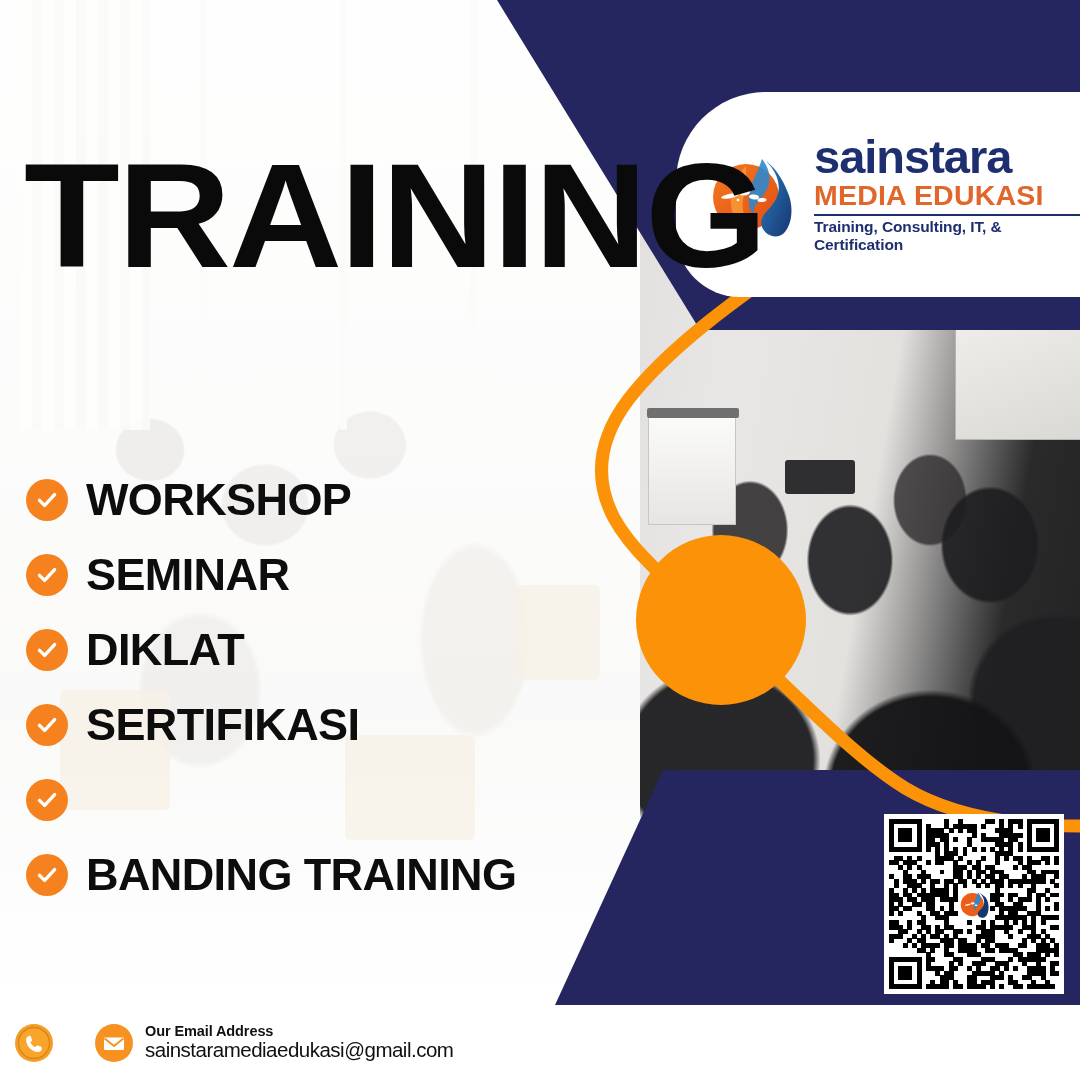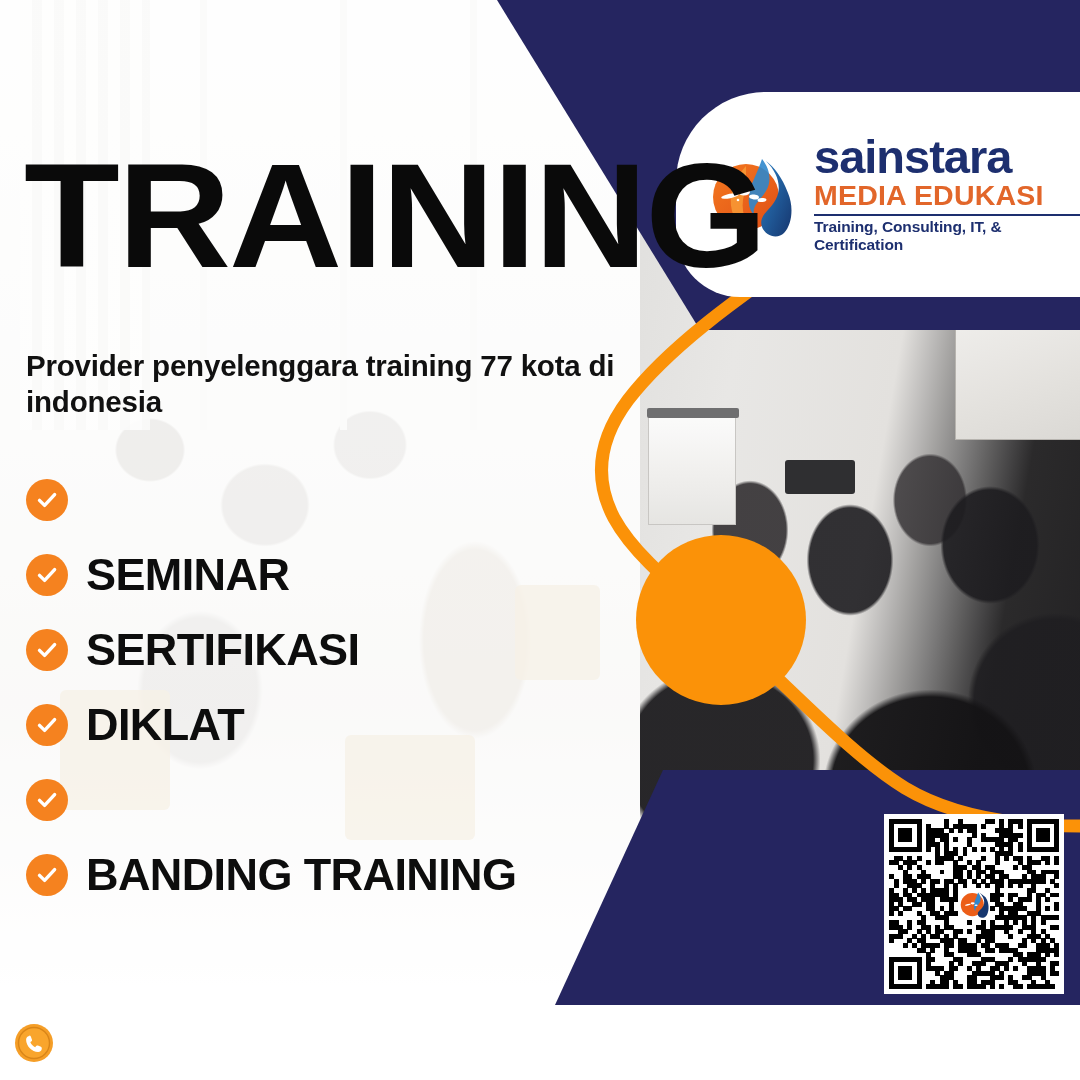--- a/index.html
+++ b/index.html
@@ -220,53 +220,53 @@
     </div>
     <div class="logo-text">
       <div class="logo-word">sainstara</div>
       <div class="logo-sub">MEDIA EDUKASI</div>
       <div class="logo-rule"></div>
       <div class="logo-tag">Training, Consulting, IT, &amp; Certification</div>
     </div>
   </div>
 
   <div class="headline">TRAINING</div>
-  <div class="subhead">Provider penyelenggara training 77 kota di indonesia</div>
 
   <div class="checklist">
     <div class="check-row">
       <span class="check-badge">
         <svg width="24" height="24" viewBox="0 0 24 24">
             <path d="M4.5 12.4 L9.6 17.4 L19.6 6.6" fill="none" stroke="#fff" stroke-width="3.4" stroke-linecap="round" stroke-linejoin="round"></path>
           </svg>
       </span>
+      <span class="check-label">WORKSHOP</span>
     </div>
     <div class="check-row">
       <span class="check-badge">
         <svg width="24" height="24" viewBox="0 0 24 24">
             <path d="M4.5 12.4 L9.6 17.4 L19.6 6.6" fill="none" stroke="#fff" stroke-width="3.4" stroke-linecap="round" stroke-linejoin="round"></path>
           </svg>
       </span>
       <span class="check-label">SEMINAR</span>
     </div>
     <div class="check-row">
       <span class="check-badge">
         <svg width="24" height="24" viewBox="0 0 24 24">
             <path d="M4.5 12.4 L9.6 17.4 L19.6 6.6" fill="none" stroke="#fff" stroke-width="3.4" stroke-linecap="round" stroke-linejoin="round"></path>
           </svg>
       </span>
-      <span class="check-label">SERTIFIKASI</span>
+      <span class="check-label">DIKLAT</span>
     </div>
     <div class="check-row">
       <span class="check-badge">
         <svg width="24" height="24" viewBox="0 0 24 24">
             <path d="M4.5 12.4 L9.6 17.4 L19.6 6.6" fill="none" stroke="#fff" stroke-width="3.4" stroke-linecap="round" stroke-linejoin="round"></path>
           </svg>
       </span>
-      <span class="check-label">DIKLAT</span>
+      <span class="check-label">SERTIFIKASI</span>
     </div>
     <div class="check-row">
       <span class="check-badge">
         <svg width="24" height="24" viewBox="0 0 24 24">
             <path d="M4.5 12.4 L9.6 17.4 L19.6 6.6" fill="none" stroke="#fff" stroke-width="3.4" stroke-linecap="round" stroke-linejoin="round"></path>
           </svg>
       </span>
     </div>
     <div class="check-row">
       <span class="check-badge">
@@ -971,15 +971,28 @@
       <span class="ficon">
         <svg viewBox="0 0 40 40" width="40" height="40">
           <circle cx="20" cy="20" r="19" fill="#f59e27"></circle>
           <circle cx="20" cy="20" r="15.5" fill="#f9a52c" stroke="#d98518" stroke-width="1.4"></circle>
           <path d="M15 12.5c1.1 0 1.6.4 2 1.5l.9 2.4c.3.9.1 1.5-.6 2l-1 .7c.9 2.3 2.6 4.1 4.9 5.1l.7-1c.5-.7 1.1-.9 2-.6l2.4.9c1.1.4 1.5.9 1.5 2 0 2.1-1.6 3.6-3.7 3.6-6 0-12-6.2-12-12.4 0-2.1 1.6-3.8 3.6-3.8z" fill="#fff"></path>
         </svg>
       </span>
     </div>
 
 
+    <div class="fblock fb-3">
+      <span class="ficon">
+        <svg viewBox="0 0 40 40" width="40" height="40">
+          <ellipse cx="20" cy="20" rx="19" ry="19" fill="#f79222"></ellipse>
+          <rect x="10" y="14.5" width="20" height="12.5" rx="1.2" fill="#fff"></rect>
+          <path d="M10.6 15.4 L20 23 L29.4 15.4" fill="none" stroke="#f79222" stroke-width="1.9"></path>
+        </svg>
+      </span>
+      <span class="ftext">
+        <span class="ftitle">Our Email Address</span>
+        <span class="fval">sainstaramediaedukasi@gmail.com</span>
+      </span>
+    </div>
 
   </div>
 </div>
 
 </body></html>

